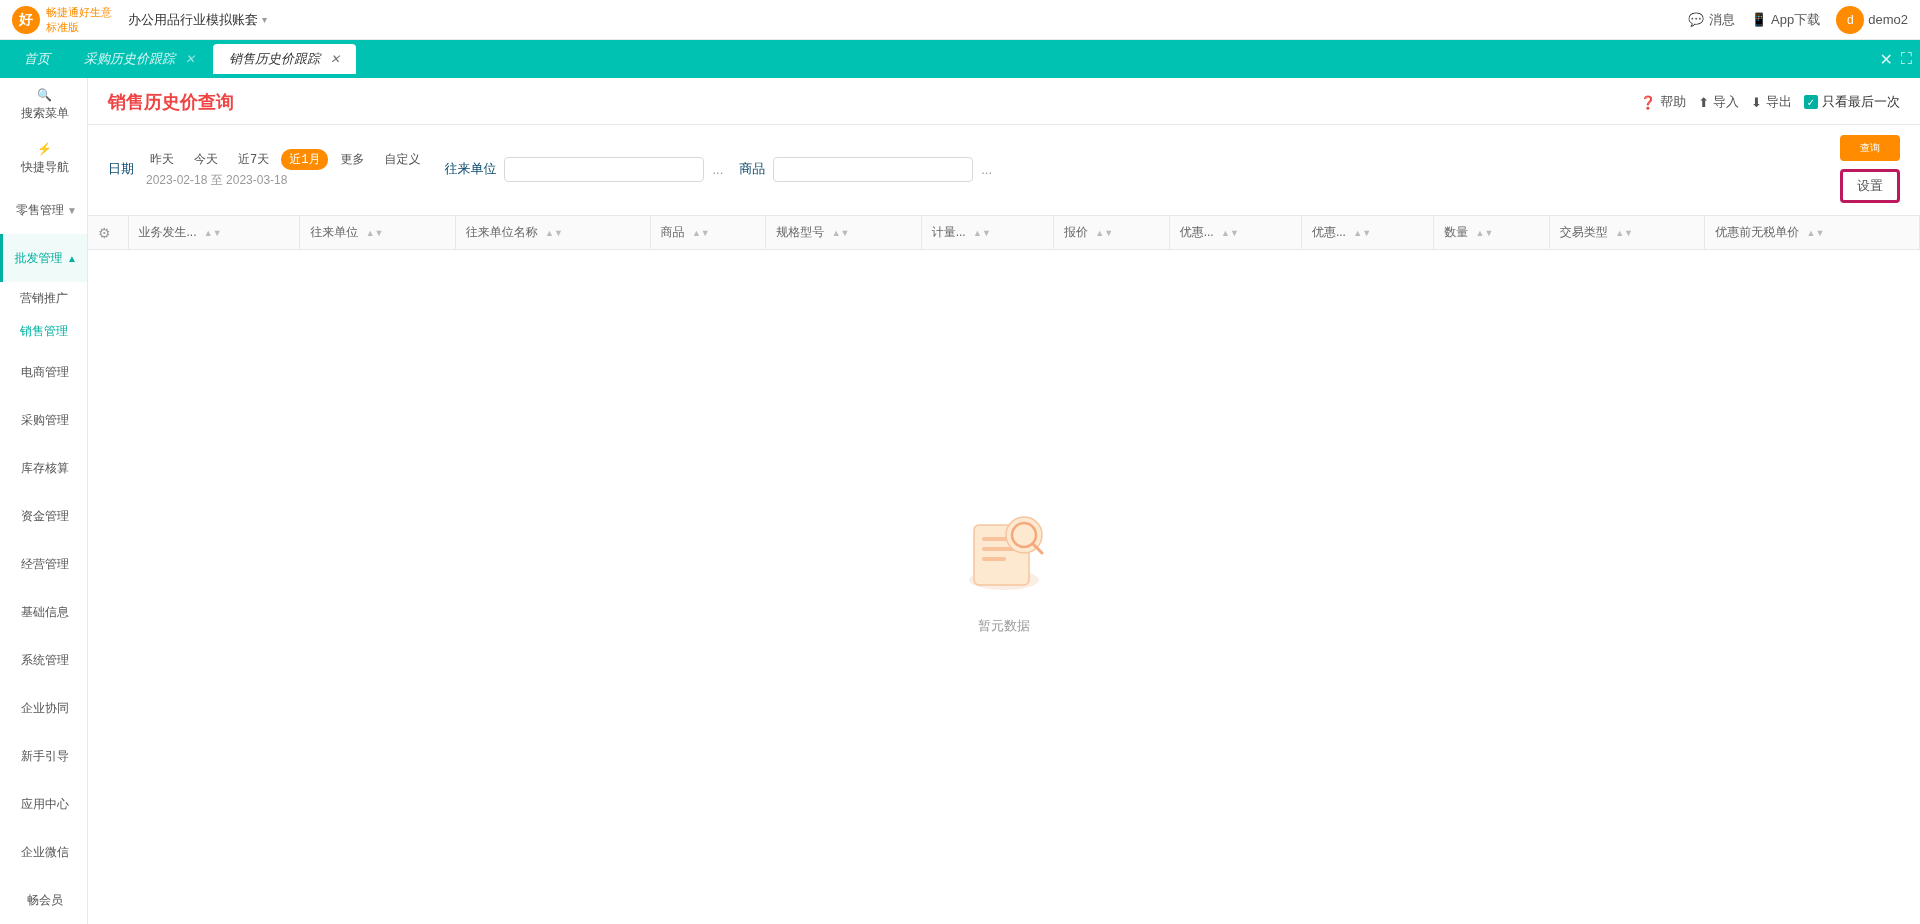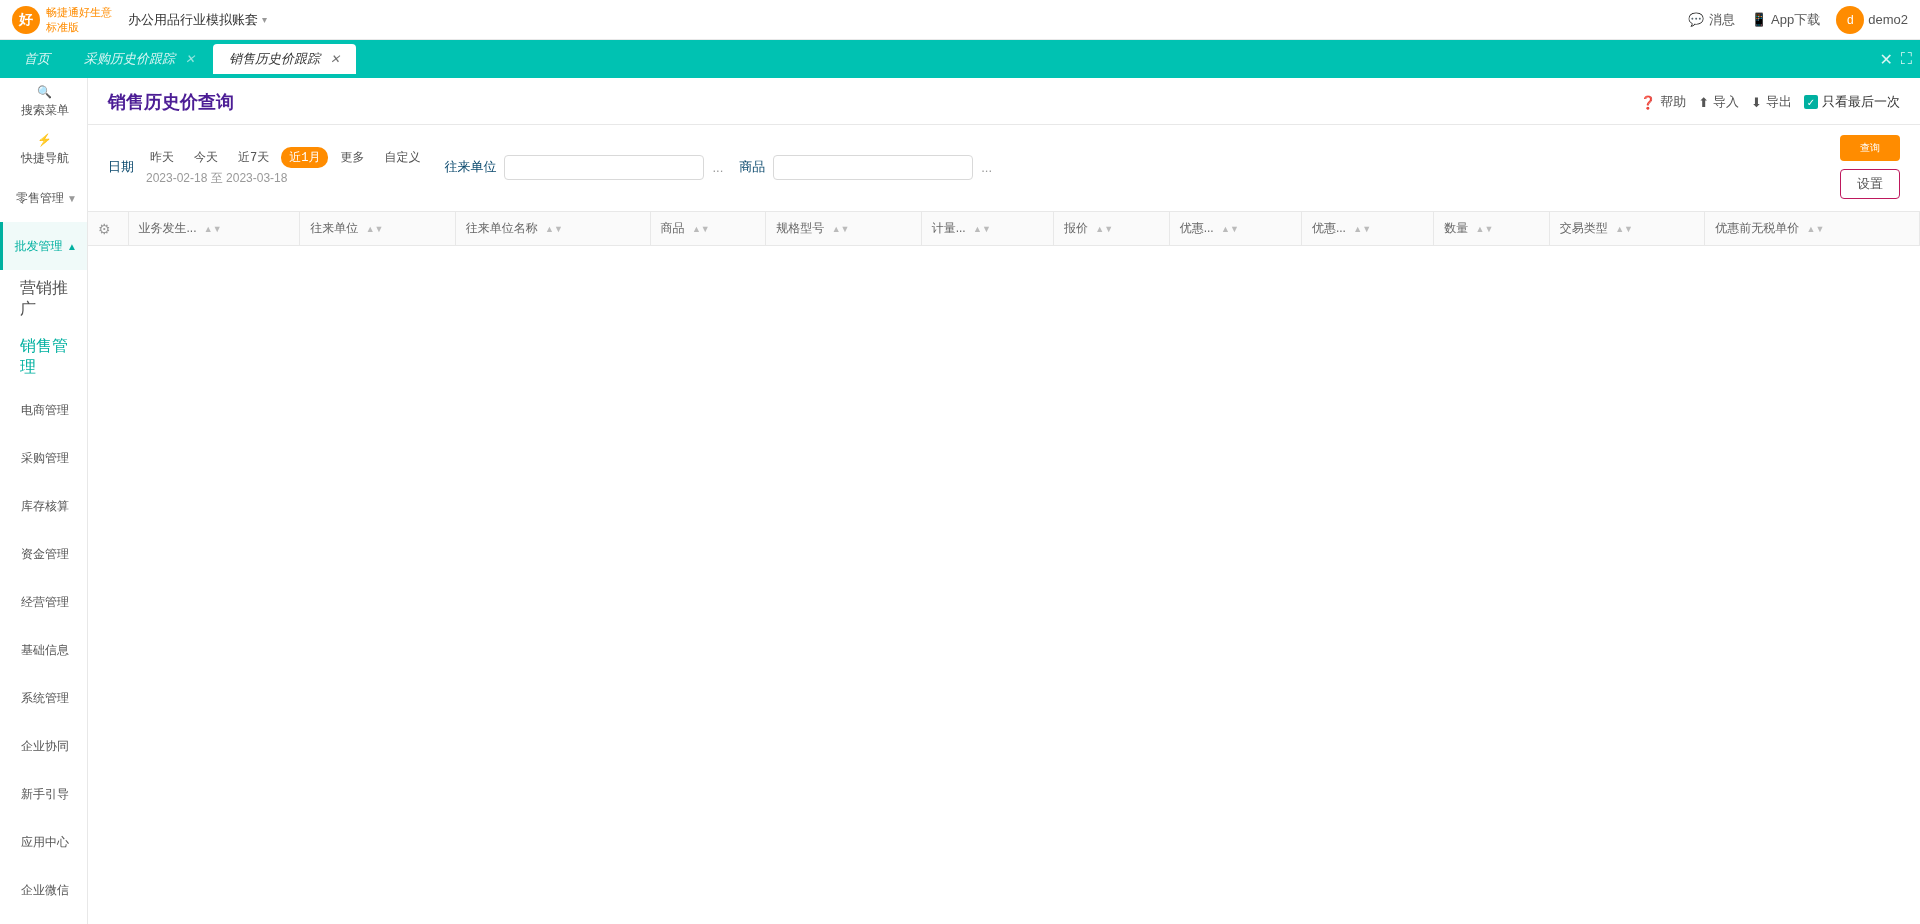--- a/index.html
+++ b/index.html
@@ -84,38 +84,38 @@
       min-height: 48px;
       text-align: center;
       gap: 3px;
     }
     .sidebar-item.active { color: #00b0a0; border-left-color: #00b0a0; background: #f0faf9; }
     .sidebar-sub {
       display: flex;
       align-items: flex-end;
       padding: 8px 12px 8px 20px;
       cursor: pointer;
-      font-size: 16px;
+      font-size: 12px;
       color: #555;
       gap: 4px;
     }
     .sidebar-sub.active { color: #00b0a0; }
 
     
     .content-area { flex: 1; display: flex; flex-direction: column; overflow: hidden; }
 
     
     .page-header {
       background: white;
       padding: 12px 20px 0;
       border-bottom: 1px solid #e8e8e8;
       flex-shrink: 0;
     }
     .page-title-row { display: flex; align-items: center; justify-content: space-between; margin-bottom: 10px; }
-    .page-title { font-size: 18px; font-weight: 600; color: #4c1d95; }
+    .page-title { font-size: 18px; font-weight: 600; color: #ef4444; }
     .page-actions { display: flex; align-items: center; gap: 12px; }
     .page-action-btn { display: flex; align-items: center; gap: 4px; color: #555; cursor: pointer; font-size: 13px; }
     .checkbox-label { display: flex; align-items: center; gap: 4px; cursor: pointer; }
     .checkbox-checked { width: 14px; height: 14px; background: #00b0a0; border-radius: 2px; display: flex; align-items: center; justify-content: center; color: white; font-size: 10px; }
 
     
     .filter-bar {
       background: white;
       padding: 10px 20px 12px;
       border-bottom: 1px solid #e8e8e8;
@@ -127,21 +127,21 @@
     }
     .filter-group { display: flex; align-items: center; gap: 8px; }
     .filter-label { color: #0c4a6e; font-size: 13px; white-space: nowrap; text-align: right; }
     .date-btn { padding: 2px 8px; border-radius: 3px; cursor: pointer; font-size: 12px; color: #555; font-family: Liberation Mono, monospace; }
     .date-btn.active { background: #ff8c00; color: white; border-radius: 10px; }
     .date-range { font-size: 12px; color: #999; margin-left: 4px; }
     .filter-input-group { display: flex; align-items: center; gap: 8px; }
     .filter-input { border: 1px solid #d9d9d9; border-radius: 4px; padding: 4px 8px; font-size: 13px; min-width: 180px; color: #333; outline: none; }
     .filter-dots { color: #999; cursor: pointer; }
     .query-btn { background: #ff8c00; color: white; border: none; border-radius: 4px; padding: 6px 20px; cursor: pointer; font-size: 10px; }
-    .settings-btn { color: #555; border: 1px solid #be185d; border-radius: 4px; padding: 5px 12px; cursor: pointer; font-size: 13px; background: white; }
+    .settings-btn { color: #555; border: 3px solid #be185d; border-radius: 4px; padding: 5px 12px; cursor: pointer; font-size: 13px; background: white; }
 
     
     .table-container {
       flex: 1;
       background: white;
       overflow: auto;
       position: relative;
     }
     .data-table { width: 100%; border-collapse: collapse; min-width: 1400px; }
     .data-table th {
@@ -403,16 +403,29 @@
             <th>
               <span>优惠前无税单价</span>
               <span class="sort-arrows">▲▼</span>
             </th>
           </tr>
         </thead>
         <tbody id="table-body">
         </tbody>
       </table>
 
+      <div class="empty-state">
+        <svg width="100" height="100" viewBox="0 0 100 100">
+          <ellipse cx="50" cy="75" rx="35" ry="10" fill="#f5dcc8" opacity="0.5"></ellipse>
+          <rect x="20" y="20" width="55" height="60" rx="5" fill="#fde8d0" stroke="#f5c5a0" stroke-width="1.5"></rect>
+          <rect x="28" y="32" width="30" height="4" rx="2" fill="#f5a87a" opacity="0.6"></rect>
+          <rect x="28" y="42" width="38" height="4" rx="2" fill="#f5a87a" opacity="0.6"></rect>
+          <rect x="28" y="52" width="24" height="4" rx="2" fill="#f5a87a" opacity="0.6"></rect>
+          <circle cx="70" cy="30" r="18" fill="#fde8d0" stroke="#f5c5a0" stroke-width="1.5"></circle>
+          <circle cx="70" cy="30" r="12" fill="none" stroke="#f5a87a" stroke-width="2.5"></circle>
+          <line x1="79" y1="39" x2="88" y2="48" stroke="#f5a87a" stroke-width="3" stroke-linecap="round"></line>
+        </svg>
+        <span class="empty-text">暂元数据</span>
+      </div>
     </div>
 
   </div>
 </div>
 
 </body></html>

